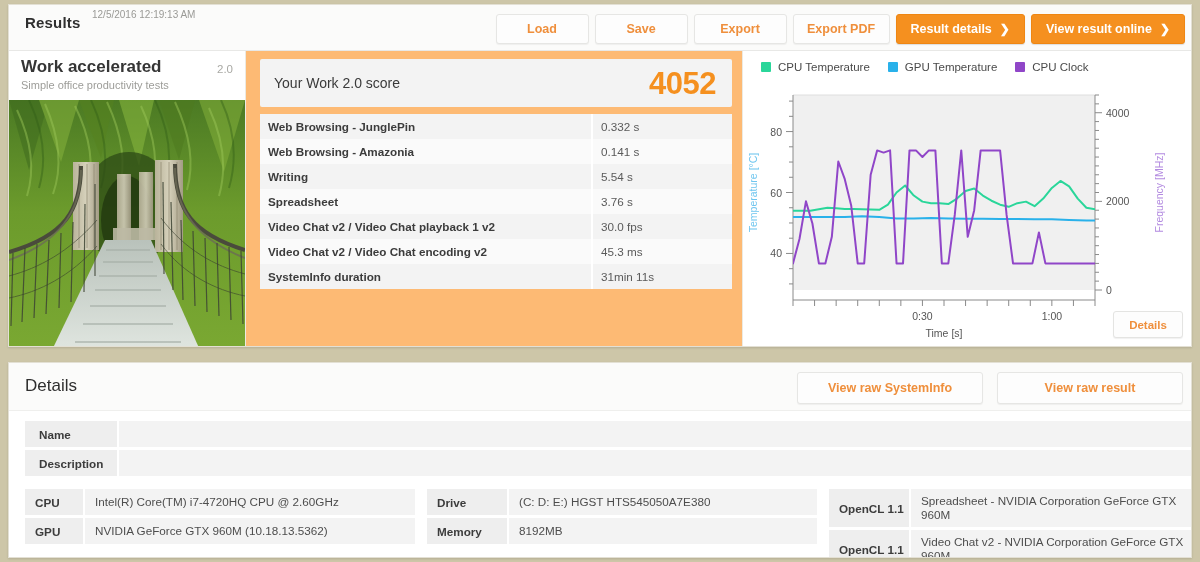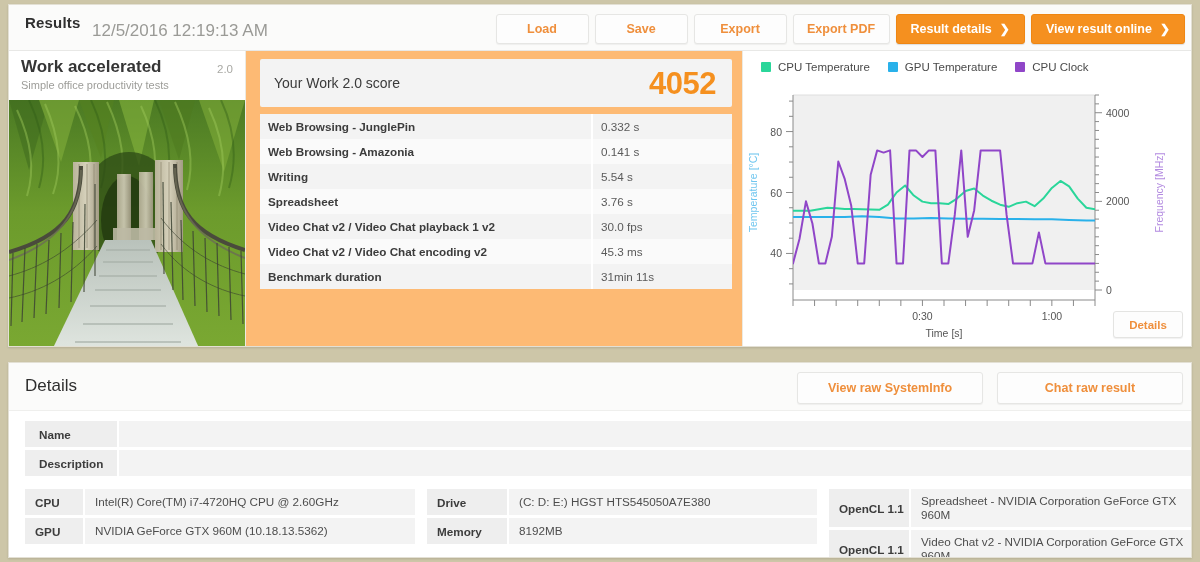--- a/index.html
+++ b/index.html
@@ -23,22 +23,22 @@
     position:relative;height:46px;
     background:#fbfbfa;
     border-bottom:1px solid #e8e8e6;
     box-sizing:border-box;
   }
   .header-title{
     position:absolute;left:16px;top:9px;
     font-size:15px;color:#2f2f2f;font-weight:bold;letter-spacing:.2px;
   }
   .header-date{
-    position:absolute;left:83px;top:16px;
-    font-size:17px;color:#9a9a96;
+    position:absolute;left:83px;top:4px;
+    font-size:10px;color:#9a9a96;
   }
   .btn-row{position:absolute;right:6px;top:9px;display:flex;gap:6px;align-items:center;}
   .btn{
     display:flex;align-items:center;justify-content:center;
     height:30px;border-radius:3px;
     font-size:12.5px;font-weight:bold;
     box-sizing:border-box;cursor:pointer;
     white-space:nowrap;
     text-align:center;
   }
@@ -321,21 +321,21 @@
               </tr>
               <tr class="odd">
                 <td class="k">Video Chat v2 / Video Chat playback 1 v2</td>
                 <td class="v">30.0 fps</td>
               </tr>
               <tr class="even">
                 <td class="k">Video Chat v2 / Video Chat encoding v2</td>
                 <td class="v">45.3 ms</td>
               </tr>
               <tr class="odd">
-                <td class="k">Benchmark duration</td>
+                <td class="k">SystemInfo duration</td>
                 <td class="v">31min 11s</td>
               </tr>
             </tbody>
         </table>
       </div>
 
       <div class="chart-wrap">
         <div class="legend">
             <div class="legend-item">
               <span class="swatch" style="background: rgb(42, 214, 154);"></span>
@@ -431,21 +431,21 @@
       </div>
 
     </div>
   </div>
 
   <div class="details-panel">
     <div class="details-head">
       <div class="details-title">Details</div>
       <div class="details-btns">
         <div class="btn-raw">View raw SystemInfo</div>
-        <div class="btn-raw">Chat raw result</div>
+        <div class="btn-raw">View raw result</div>
       </div>
     </div>
 
     <div class="nd-table">
         <div class="nd-row">
           <div class="nd-key">Name</div>
           <div class="nd-val"></div>
         </div>
         <div class="nd-row">
           <div class="nd-key">Description</div>

